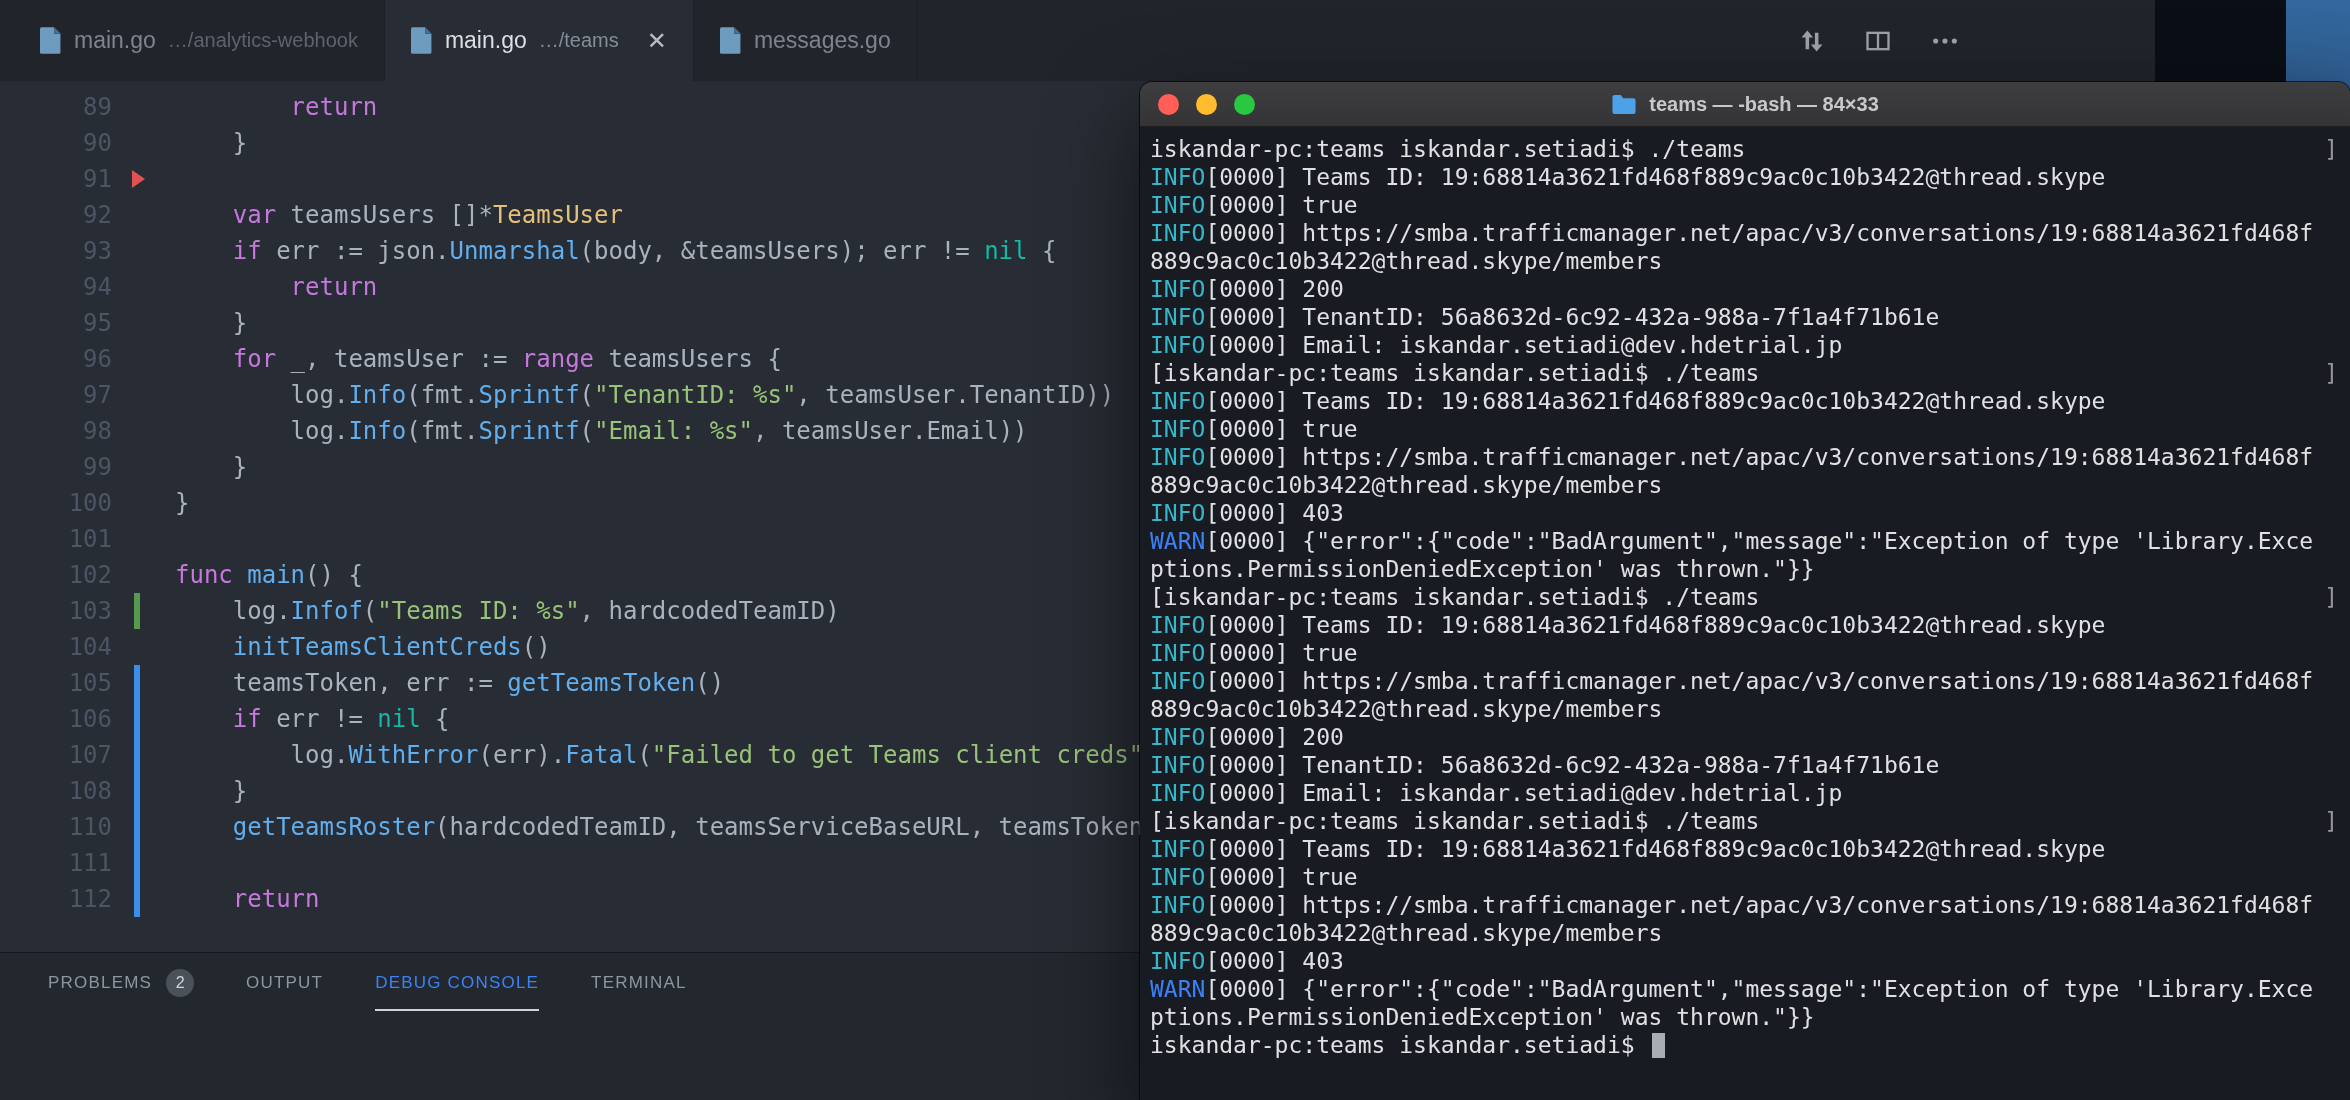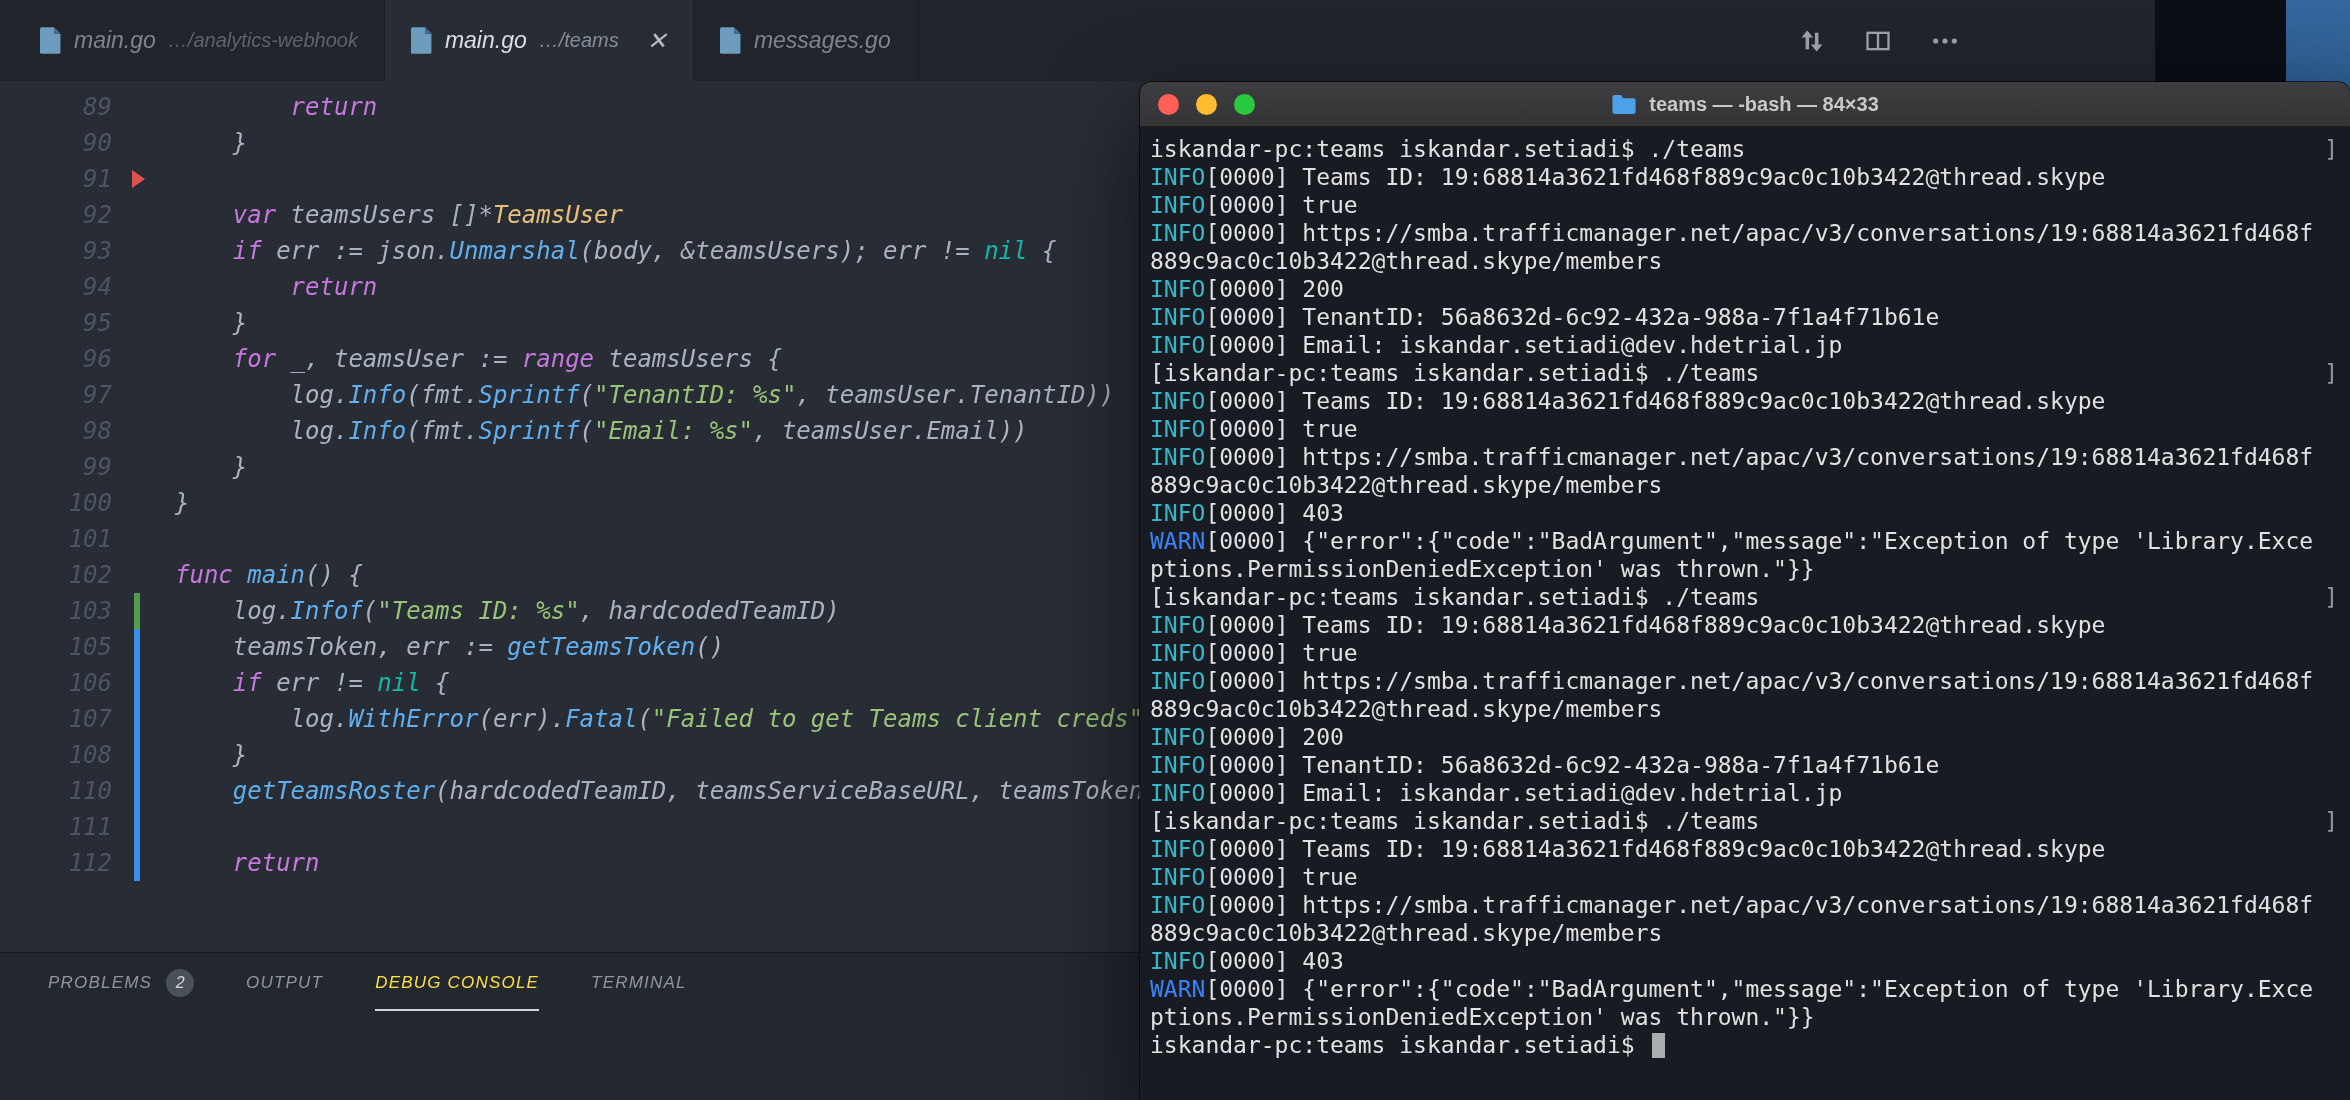--- a/index.html
+++ b/index.html
@@ -4,21 +4,21 @@
 <style>
   *{box-sizing:border-box;margin:0;padding:0;}
   html,body{width:2350px;height:1100px;overflow:hidden;}
   body{position:relative;background:#0a0e16;font-family:"Liberation Sans",sans-serif;}
 
   
   .wall-strip{position:absolute;top:0;right:0;width:64px;height:100%;
     background:linear-gradient(180deg,#34689e 0%,#1c3c66 30%,#0e2342 100%);}
 
   
-  .vscode{position:absolute;left:0;top:0;width:2155px;height:1100px;background:#282c34;font-style:italic;}
+  .vscode{position:absolute;left:0;top:0;width:2155px;height:1100px;background:#282c34;}
 
   .tabbar{height:81px;background:#21252b;display:flex;align-items:stretch;padding-left:14px;position:relative;}
   .tab{display:flex;align-items:center;gap:12px;padding:0 26px;border-right:1px solid #1b1e24;
     color:#7e848e;font-size:23px;white-space:nowrap;}
   .tab.active{background:#282c34;color:#dcdfe4;}
   .tdesc{font-size:20px;color:#5d636d;}
   .tab.active .tdesc{color:#868d98;}
   .tclose{font-size:24px;color:#b6bbc3;margin-left:16px;}
   .fico{display:inline-flex;align-items:center;}
 
@@ -36,21 +36,21 @@
   .gtri{position:absolute;left:20px;top:9px;width:0;height:0;
     border-top:9px solid transparent;border-bottom:9px solid transparent;border-left:13px solid #e05252;}
   .ccode{white-space:pre;}
   .tk-def{color:#abb2bf}.tk-kw{color:#c678dd}.tk-fn{color:#61afef}
   .tk-str{color:#98c379}.tk-typ{color:#e5c07b}.tk-orn{color:#14b8a6}
 
   .panel{position:absolute;left:0;top:952px;width:100%;height:148px;background:#23272e;border-top:1px solid #15171c;}
   .ptabs{display:flex;gap:52px;padding-left:48px;height:58px;align-items:stretch;}
   .ptab{display:flex;align-items:center;gap:14px;font-size:17px;letter-spacing:1.2px;
     color:#8f96a0;border-bottom:2px solid transparent;padding-top:4px;}
-  .ptab.active{color:#fde047;border-bottom-color:#cfd4db;}
+  .ptab.active{color:#3b82f6;border-bottom-color:#cfd4db;}
   .pbadge{min-width:28px;height:28px;border-radius:14px;background:#4b5158;color:#d4d7db;
     display:inline-flex;align-items:center;justify-content:center;font-size:16px;letter-spacing:0;padding:0 6px;}
 
   
   .terminal{position:absolute;left:1140px;top:82px;width:1210px;height:1030px;background:#181b21;
     border-radius:12px 12px 0 0;
     box-shadow:0 34px 90px rgba(0,0,0,.6),0 0 0 1px rgba(0,0,0,.65),inset 0 1px 0 rgba(255,255,255,.08);}
   .ttitlebar{height:45px;background:linear-gradient(#3e3e40,#343436);border-bottom:1px solid #1f1f20;
     border-radius:12px 12px 0 0;display:flex;align-items:center;justify-content:center;position:relative;}
   .lights{position:absolute;left:18px;top:0;bottom:0;display:flex;gap:17px;align-items:center;}
@@ -204,20 +204,25 @@
           <div class="ln">102</div>
           <div class="deco"></div>
           <div class="ccode"><span class="tk-kw">func</span><span class="tk-def"> </span><span class="tk-fn">main</span><span class="tk-def">() {</span></div>
         </div>
         <div class="crow">
           <div class="ln">103</div>
           <div class="deco">
             <div class="gbar add"></div>
           </div>
           <div class="ccode"><span class="tk-def">    log.</span><span class="tk-fn">Infof</span><span class="tk-def">(</span><span class="tk-str">"Teams ID: %s"</span><span class="tk-def">, hardcodedTeamID)</span></div>
+        </div>
+        <div class="crow">
+          <div class="ln">104</div>
+          <div class="deco"></div>
+          <div class="ccode"><span class="tk-def">    </span><span class="tk-fn">initTeamsClientCreds</span><span class="tk-def">()</span></div>
         </div>
         <div class="crow">
           <div class="ln">105</div>
           <div class="deco">
             <div class="gbar mod"></div>
           </div>
           <div class="ccode"><span class="tk-def">    teamsToken, err := </span><span class="tk-fn">getTeamsToken</span><span class="tk-def">()</span></div>
         </div>
         <div class="crow">
           <div class="ln">106</div>

